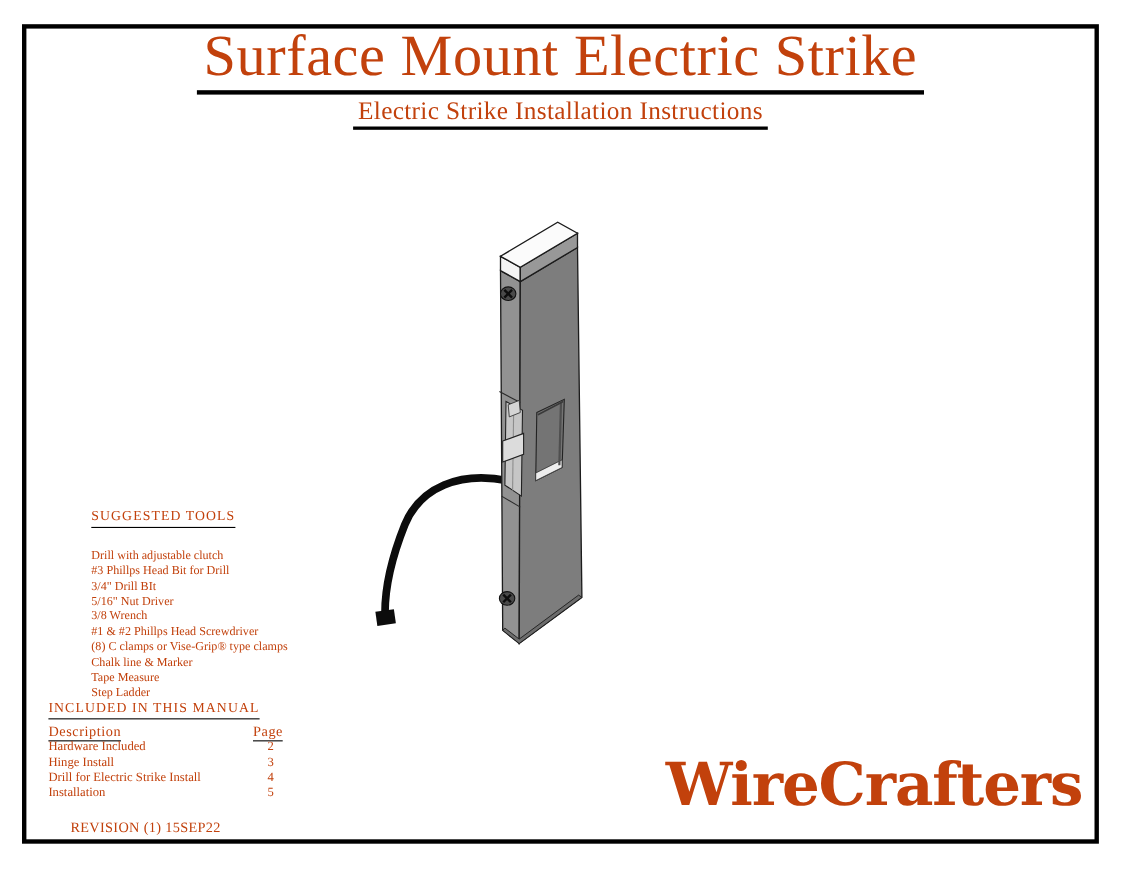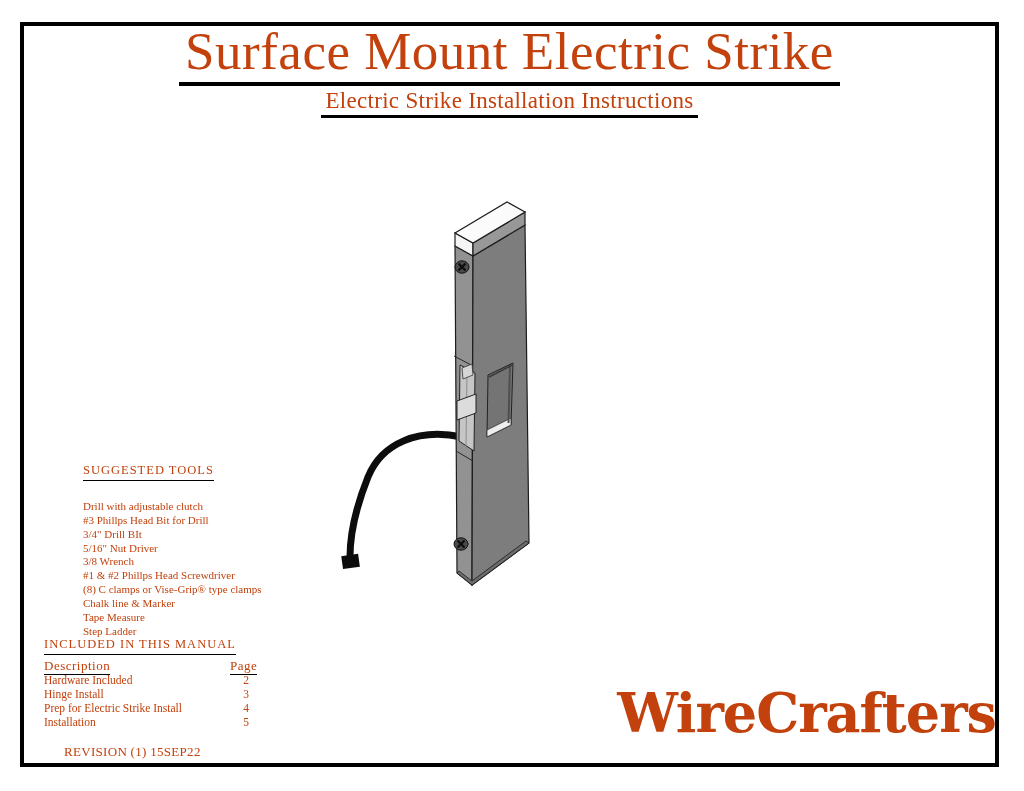--- a/index.html
+++ b/index.html
@@ -30,21 +30,21 @@
   }
   .tools-list{margin-top:19px;font-size:11px;line-height:13.85px;white-space:nowrap;}
   .manual{position:absolute;left:44px;top:634px;}
   .manual-table{margin-top:4px;display:grid;grid-template-columns:186px 32px;font-size:11.5px;line-height:14px;}
   .col-hdr{font-size:13px;display:inline-block;}
   .col-hdr span{border-bottom:1.2px solid #000;padding-bottom:1px;letter-spacing:0.5px;}
   .cell-page{text-align:center;}
   .hdr-page{text-align:left;}
   .revision{position:absolute;left:64px;top:744px;font-size:13px;letter-spacing:0.3px;}
   .brand{
-    position:absolute;right:28px;top:686px;
+    position:absolute;right:40px;top:686px;
     font-family:"DejaVu Serif","Liberation Serif",serif;font-weight:bold;
     font-size:54px;line-height:1.0;letter-spacing:-1px;white-space:nowrap;
   }
 </style>
 </head>
 <body>
 
 <div class="page">
   <div class="frame"></div>
 
@@ -124,21 +124,21 @@
       <div class="col-hdr">
         <span>Description</span>
       </div>
       <div class="col-hdr hdr-page">
         <span>Page</span>
       </div>
       <div>Hardware Included</div>
       <div class="cell-page">2</div>
       <div>Hinge Install</div>
       <div class="cell-page">3</div>
-      <div>Prep for Electric Strike Install</div>
+      <div>Drill for Electric Strike Install</div>
       <div class="cell-page">4</div>
       <div>Installation</div>
       <div class="cell-page">5</div>
     </div>
   </div>
 
   <div class="revision">REVISION (1) 15SEP22</div>
 
   <div class="brand">WireCrafters</div>
 </div>

